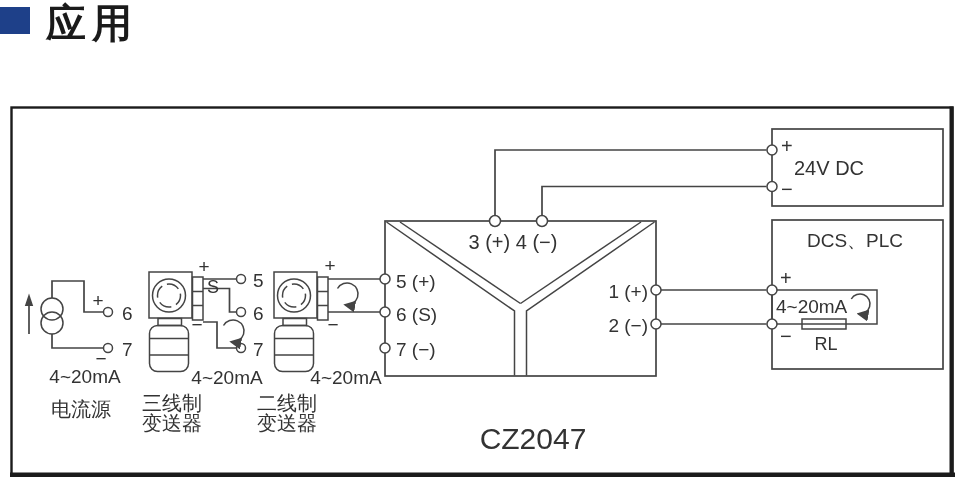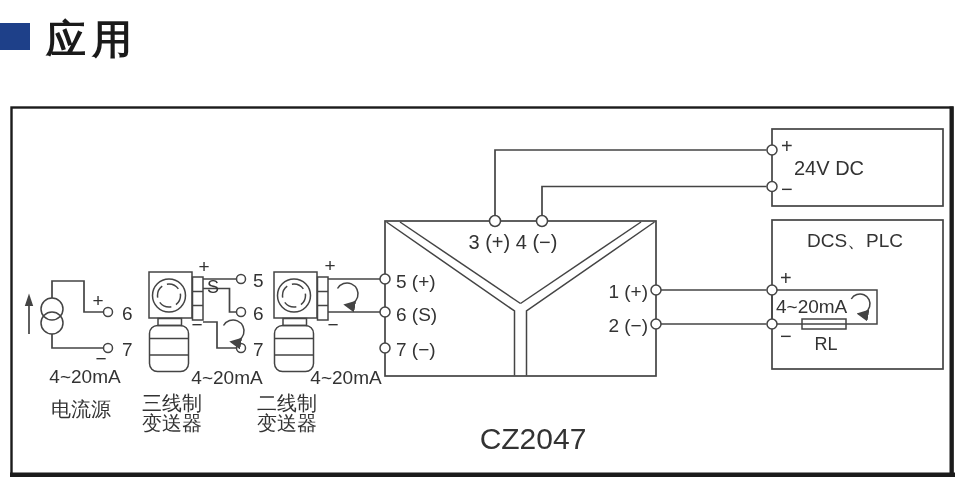--- a/index.html
+++ b/index.html
@@ -1,20 +1,20 @@
 <!DOCTYPE html>
 <html><head>
 <meta charset="utf-8">
 <style>
   html,body{margin:0;padding:0;}
   body{
     width:958px;height:482px;position:relative;background:#ffffff;
     font-family:"Liberation Sans", sans-serif;overflow:hidden;
   }
-  .header{position:absolute;top:0;left:0;width:958px;height:60px;margin-top:16px;}
+  .header{position:absolute;top:0;left:0;width:958px;height:60px;}
   .accent-square{position:absolute;left:0;top:7px;width:30px;height:27px;background:#1e4089;}
   .page-title{
     position:absolute;left:46px;top:-4px;margin:0;
     font-size:40px;font-weight:bold;color:#1a1a1a;letter-spacing:6px;
   }
   svg{position:absolute;left:0;top:0;}
   svg text{fill:#333333;font-family:"Liberation Sans", sans-serif;}
   .ln{stroke:#444444;stroke-width:1.7;fill:none;}
   .thin{stroke:#444444;stroke-width:1.5;fill:none;}
   .node{stroke:#444444;stroke-width:1.5;fill:#ffffff;}

